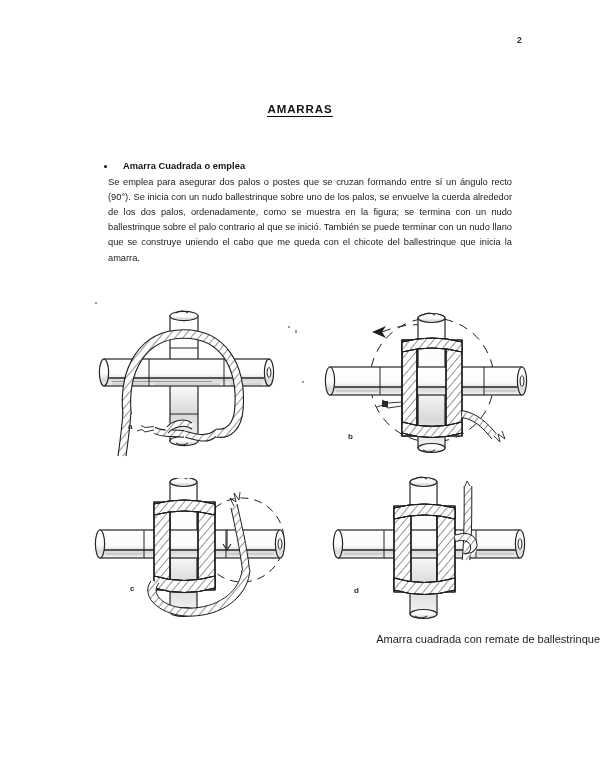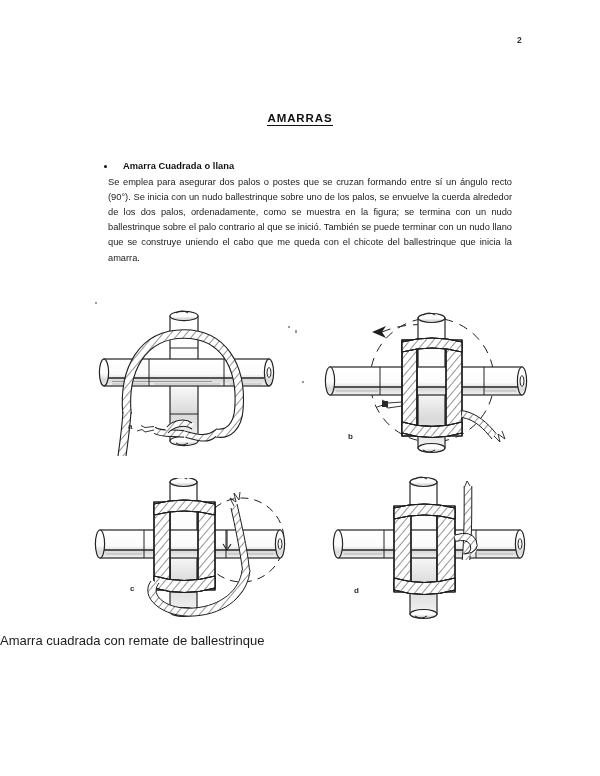--- a/index.html
+++ b/index.html
@@ -22,21 +22,21 @@
     top:35px; right:78px;
     font-size:8.5px;
     font-weight:700;
     color:#2b2b2b;
     letter-spacing:.2px;
   }
 
   
   .doc-title{
     position:absolute;
-    top:112px; left:0; right:0;
+    top:103px; left:0; right:0;
     text-align:center;
     font-size:11.5px;
     font-weight:700;
     letter-spacing:.9px;
     color:#111;
   }
   .doc-title span{
     border-bottom:1.3px solid #111;
     padding-bottom:1px;
   }
@@ -86,43 +86,43 @@
   .fig-label{
     position:absolute;
     font-size:8px;
     font-weight:700;
     color:#2e2e2e;
   }
 
   .caption{
     position:absolute;
     top:633px; left:0; right:0;
-    text-align:left;
-    font-size:13px;
+    text-align:right;
+    font-size:11px;
     color:#1c1c1c;
   }
 
   
   .speck{ position:absolute; background:#9a9a9a; }
 </style>
 </head>
 <body>
 
 <div class="page">
 
   <div class="page-number">2</div>
 
   <div class="doc-title">
     <span>AMARRAS</span>
   </div>
 
   <div class="body-block">
     <div class="bullet-row">
       <span class="bullet-dot"></span>
-      <div class="subhead">Amarra Cuadrada o llana</div>
+      <div class="subhead">Amarra Cuadrada o emplea</div>
     </div>
     <div class="para">Se emplea para asegurar dos palos o postes que se cruzan formando entre sí un ángulo recto (90°). Se inicia con un nudo ballestrinque sobre uno de los palos, se envuelve la cuerda alrededor de los dos palos, ordenadamente, como se muestra en la figura; se termina con un nudo ballestrinque sobre el palo contrario al que se inició. También se puede terminar con un nudo llano que se construye uniendo el cabo que me queda con el chicote del ballestrinque que inicia la amarra.</div>
   </div>
 
   <div class="figure-area">
 
     <div class="fig" style="left:0px; top:0px;">
       <svg width="200" height="170" viewBox="0 0 200 170">
         <defs>
           <pattern id="rp" width="6" height="6" patternUnits="userSpaceOnUse" patternTransform="rotate(40)">

